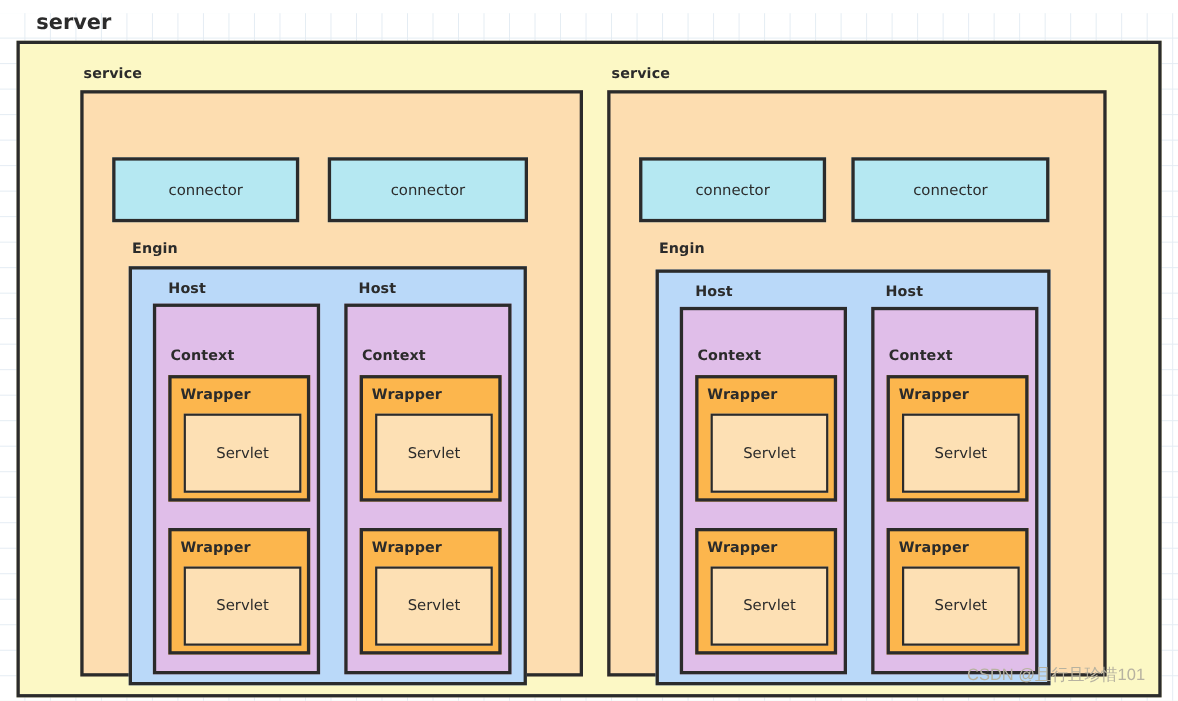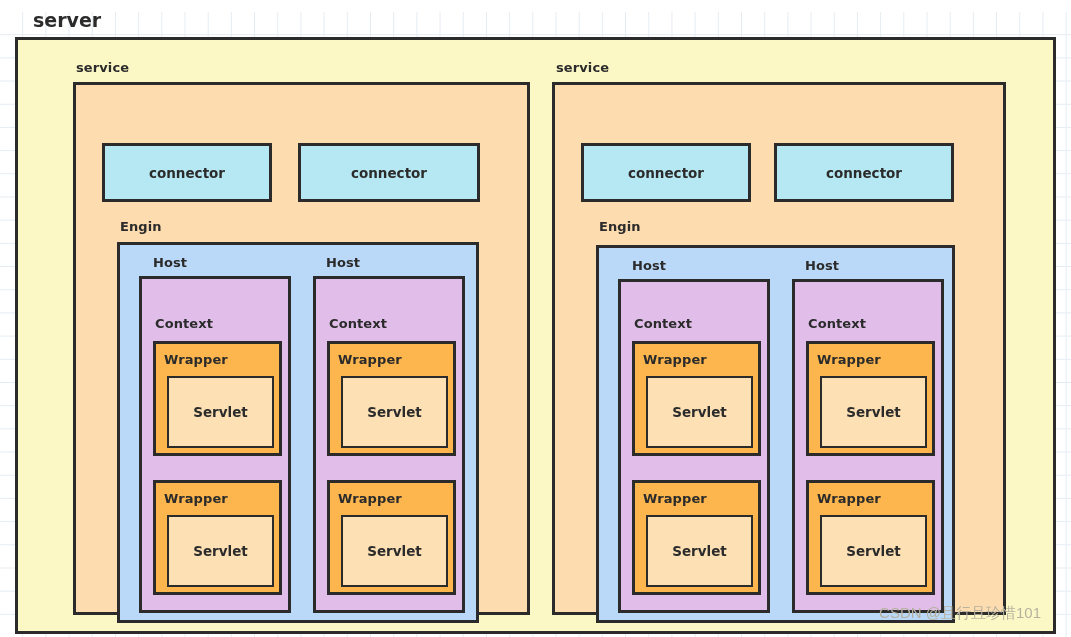--- a/index.html
+++ b/index.html
@@ -48,21 +48,21 @@
     font-size: 13px;
   }
 
   
   .lbl-center {
     position: absolute;
     left: 0; right: 0;
     top: 50%;
     transform: translateY(-50%);
     text-align: center;
-    font-weight: bold;
+    font-weight: normal;
     font-size: 13.5px;
     color: #2b2b2b;
   }
 
   #server-title {
     position: absolute;
     left: 33px;
     top: -3px;
     font-size: 19px;
     font-weight: bold;

